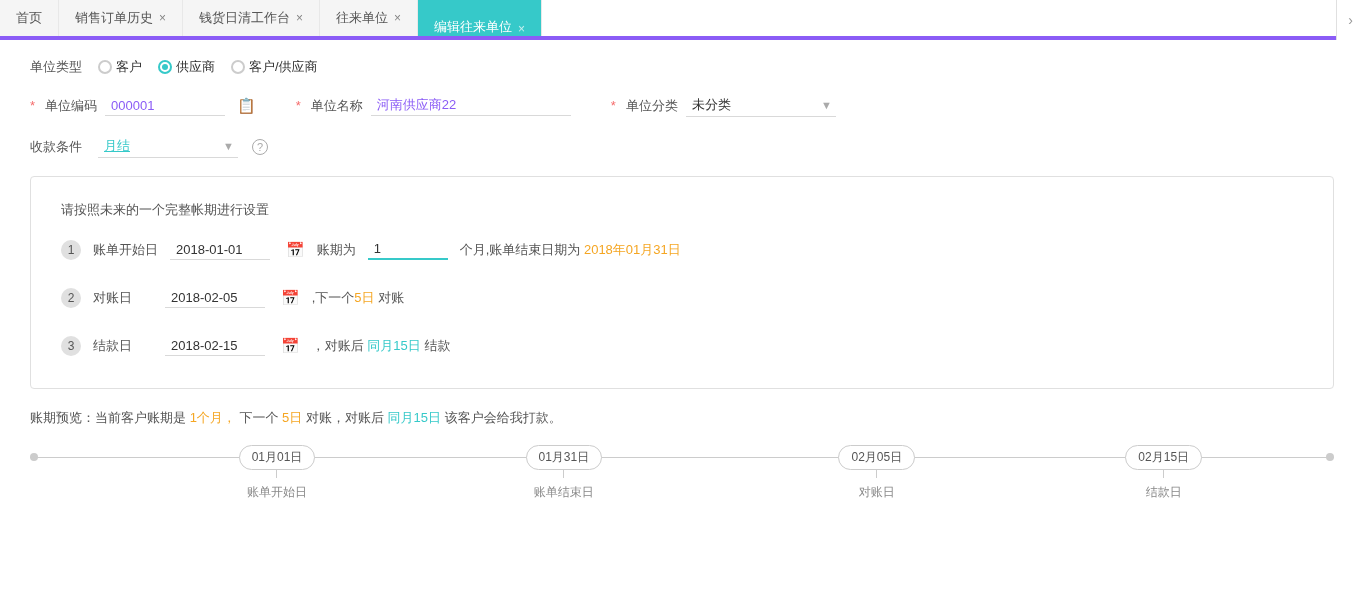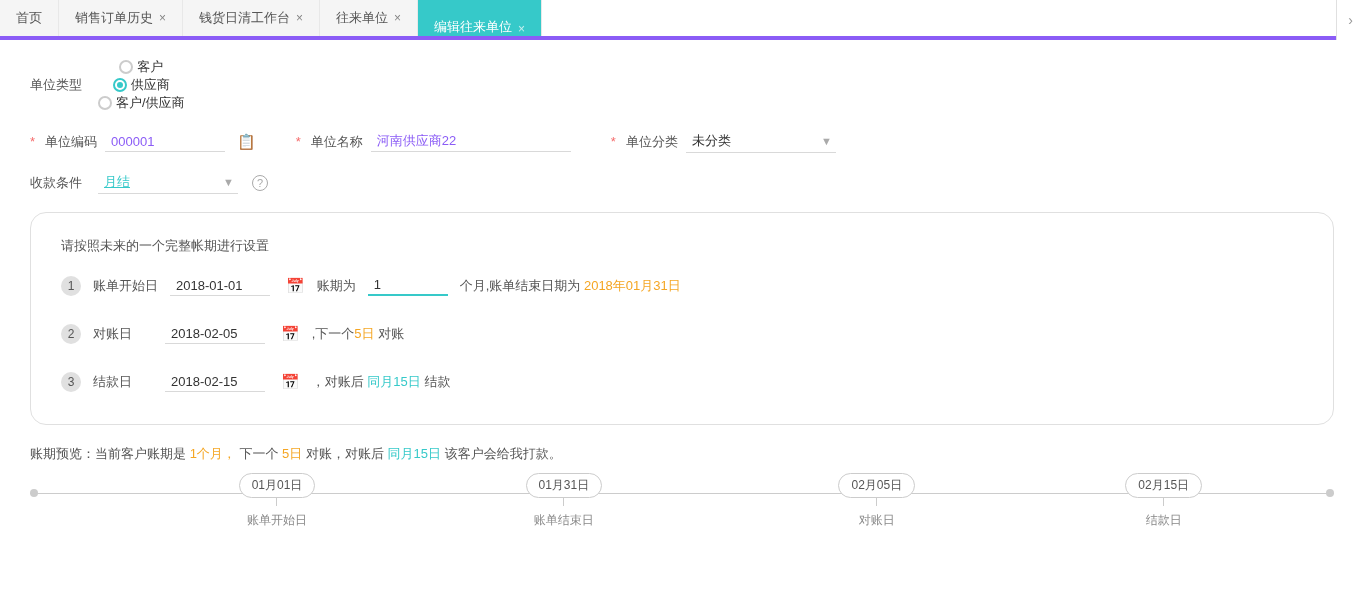--- a/index.html
+++ b/index.html
@@ -92,22 +92,22 @@
       min-width: 120px;
     }
     .form-input-wide {
       min-width: 200px;
     }
 
     
     .radio-group {
       display: flex;
       align-items: center;
+      gap: 16px;
       margin-left: 8px;
-      flex-direction: column;
     }
     .radio-item {
       display: flex;
       align-items: center;
       gap: 4px;
       cursor: pointer;
     }
     .radio-circle {
       width: 14px;
       height: 14px;
@@ -178,21 +178,21 @@
     .copy-icon {
       color: #36c9c9;
       cursor: pointer;
       margin-left: 4px;
       font-size: 15px;
     }
 
     
     .card-box {
       border: 1px solid #e0e0e0;
-      border-radius: 16px;
+      border-radius: 4px;
       padding: 24px 30px;
       margin-top: 8px;
     }
     .card-title {
       font-size: 13px;
       color: #555;
       margin-bottom: 20px;
     }
 
     
@@ -282,21 +282,21 @@
       height: 8px;
       border-radius: 50%;
       background: #ccc;
       position: absolute;
       top: 16px;
       right: 0;
       z-index: 1;
     }
     .timeline-point {
       position: absolute;
-      top: 0;
+      top: 8px;
       display: flex;
       flex-direction: column;
       align-items: center;
       z-index: 2;
     }
     .timeline-pill {
       background: #fff;
       border: 1px solid #ccc;
       border-radius: 20px;
       padding: 3px 12px;

